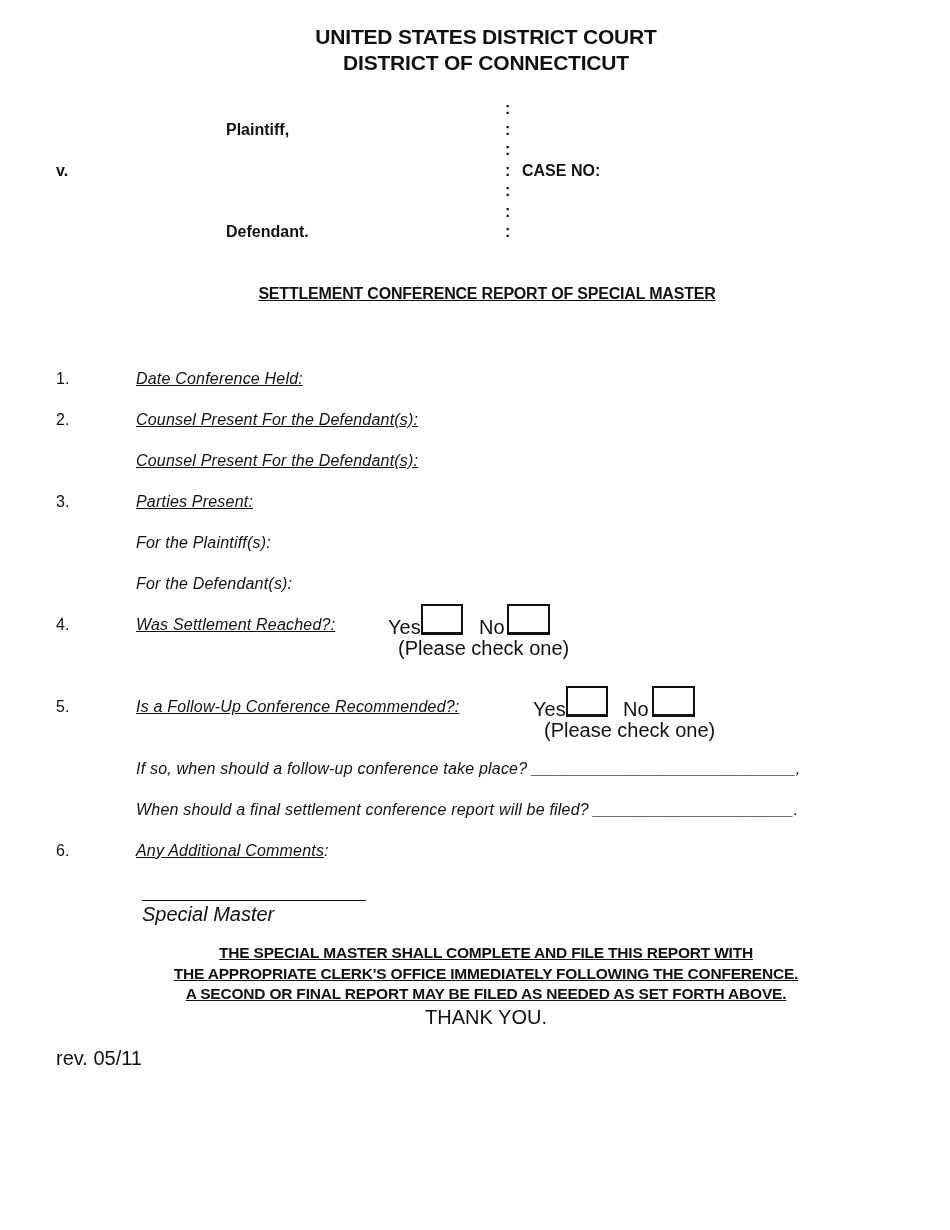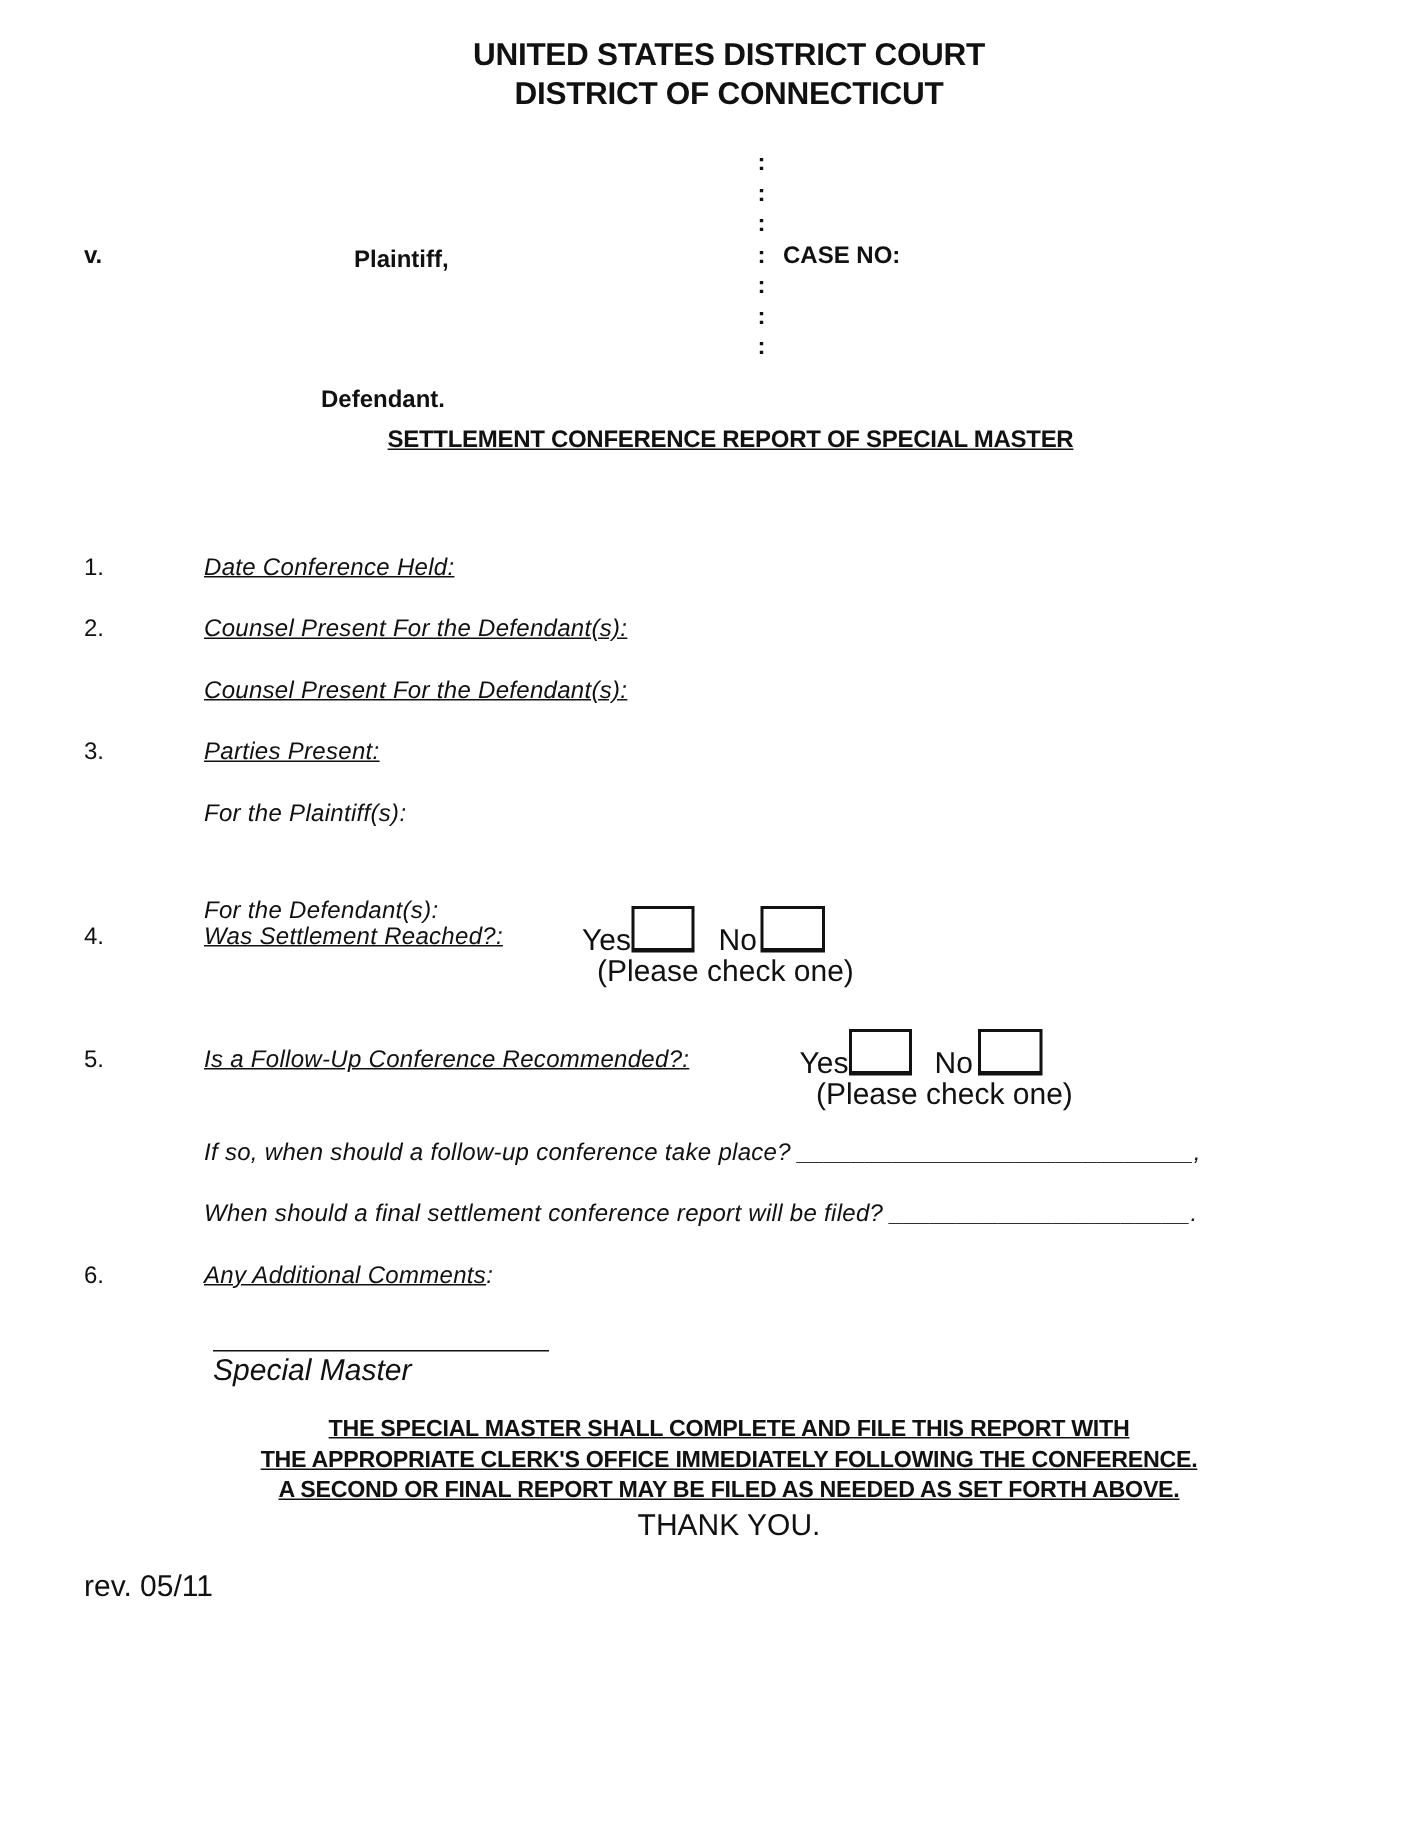--- a/index.html
+++ b/index.html
@@ -23,44 +23,44 @@
   .notice.u-line { text-decoration: underline; }
   .sigline { position: absolute; left: 142px; top: 900px; width: 224px; height: 0; border-top: 1px solid #111; }
 </style>
 </head>
 <body>
 
 <div class="abs court" style="top:25px;">UNITED STATES DISTRICT COURT</div>
 <div class="abs court" style="top:51px;">DISTRICT OF CONNECTICUT</div>
 
 <div class="abs colon" style="top:100px;">:</div>
-<div class="abs bold15" style="left:236px; top:121px;margin-top:44px;">Plaintiff,</div>
+<div class="abs bold15" style="left:226px; top:121px;">Plaintiff,</div>
 <div class="abs colon" style="top:121px;">:</div>
 <div class="abs colon" style="top:141px;">:</div>
 <div class="abs bold15" style="left:56px; top:162px;">v.</div>
 <div class="abs colon" style="top:162px;">:</div>
 <div class="abs bold15" style="left:522px; top:162px;">CASE NO:</div>
 <div class="abs colon" style="top:182px;">:</div>
 <div class="abs colon" style="top:203px;">:</div>
-<div class="abs bold15" style="left:214px; top:223px;margin-top:35px;">Defendant.</div>
+<div class="abs bold15" style="left:226px; top:223px;">Defendant.</div>
 <div class="abs colon" style="top:223px;">:</div>
 
 <div class="abs title" style="top:285px;">SETTLEMENT CONFERENCE REPORT OF SPECIAL MASTER</div>
 
 <div class="abs num" style="top:370px;">1.</div>
 <div class="abs item u" style="top:370px;">Date Conference Held:</div>
 
 <div class="abs num" style="top:411px;">2.</div>
 <div class="abs item u" style="top:411px;">Counsel Present For the Defendant(s):</div>
 <div class="abs item u" style="top:452px;">Counsel Present For the Defendant(s):</div>
 
 <div class="abs num" style="top:493px;">3.</div>
 <div class="abs item u" style="top:493px;">Parties Present:</div>
 <div class="abs item" style="top:534px;">For the Plaintiff(s):</div>
-<div class="abs item" style="top:575px;margin-top:24px;">For the Defendant(s):</div>
+<div class="abs item" style="top:575px;">For the Defendant(s):</div>
 
 <div class="abs num" style="top:616px;">4.</div>
 <div class="abs item u" style="top:616px;">Was Settlement Reached?:</div>
 <div class="abs txt" style="left:388px; top:616px;">Yes</div>
 <div class="box" style="left:421px; top:604px; width:42px; height:31px;"></div>
 <div class="abs txt" style="left:479px; top:616px;">No</div>
 <div class="box" style="left:507px; top:604px; width:43px; height:31px;"></div>
 <div class="abs txt" style="left:398px; top:637px;">(Please check one)</div>
 
 <div class="abs num" style="top:698px;">5.</div>

